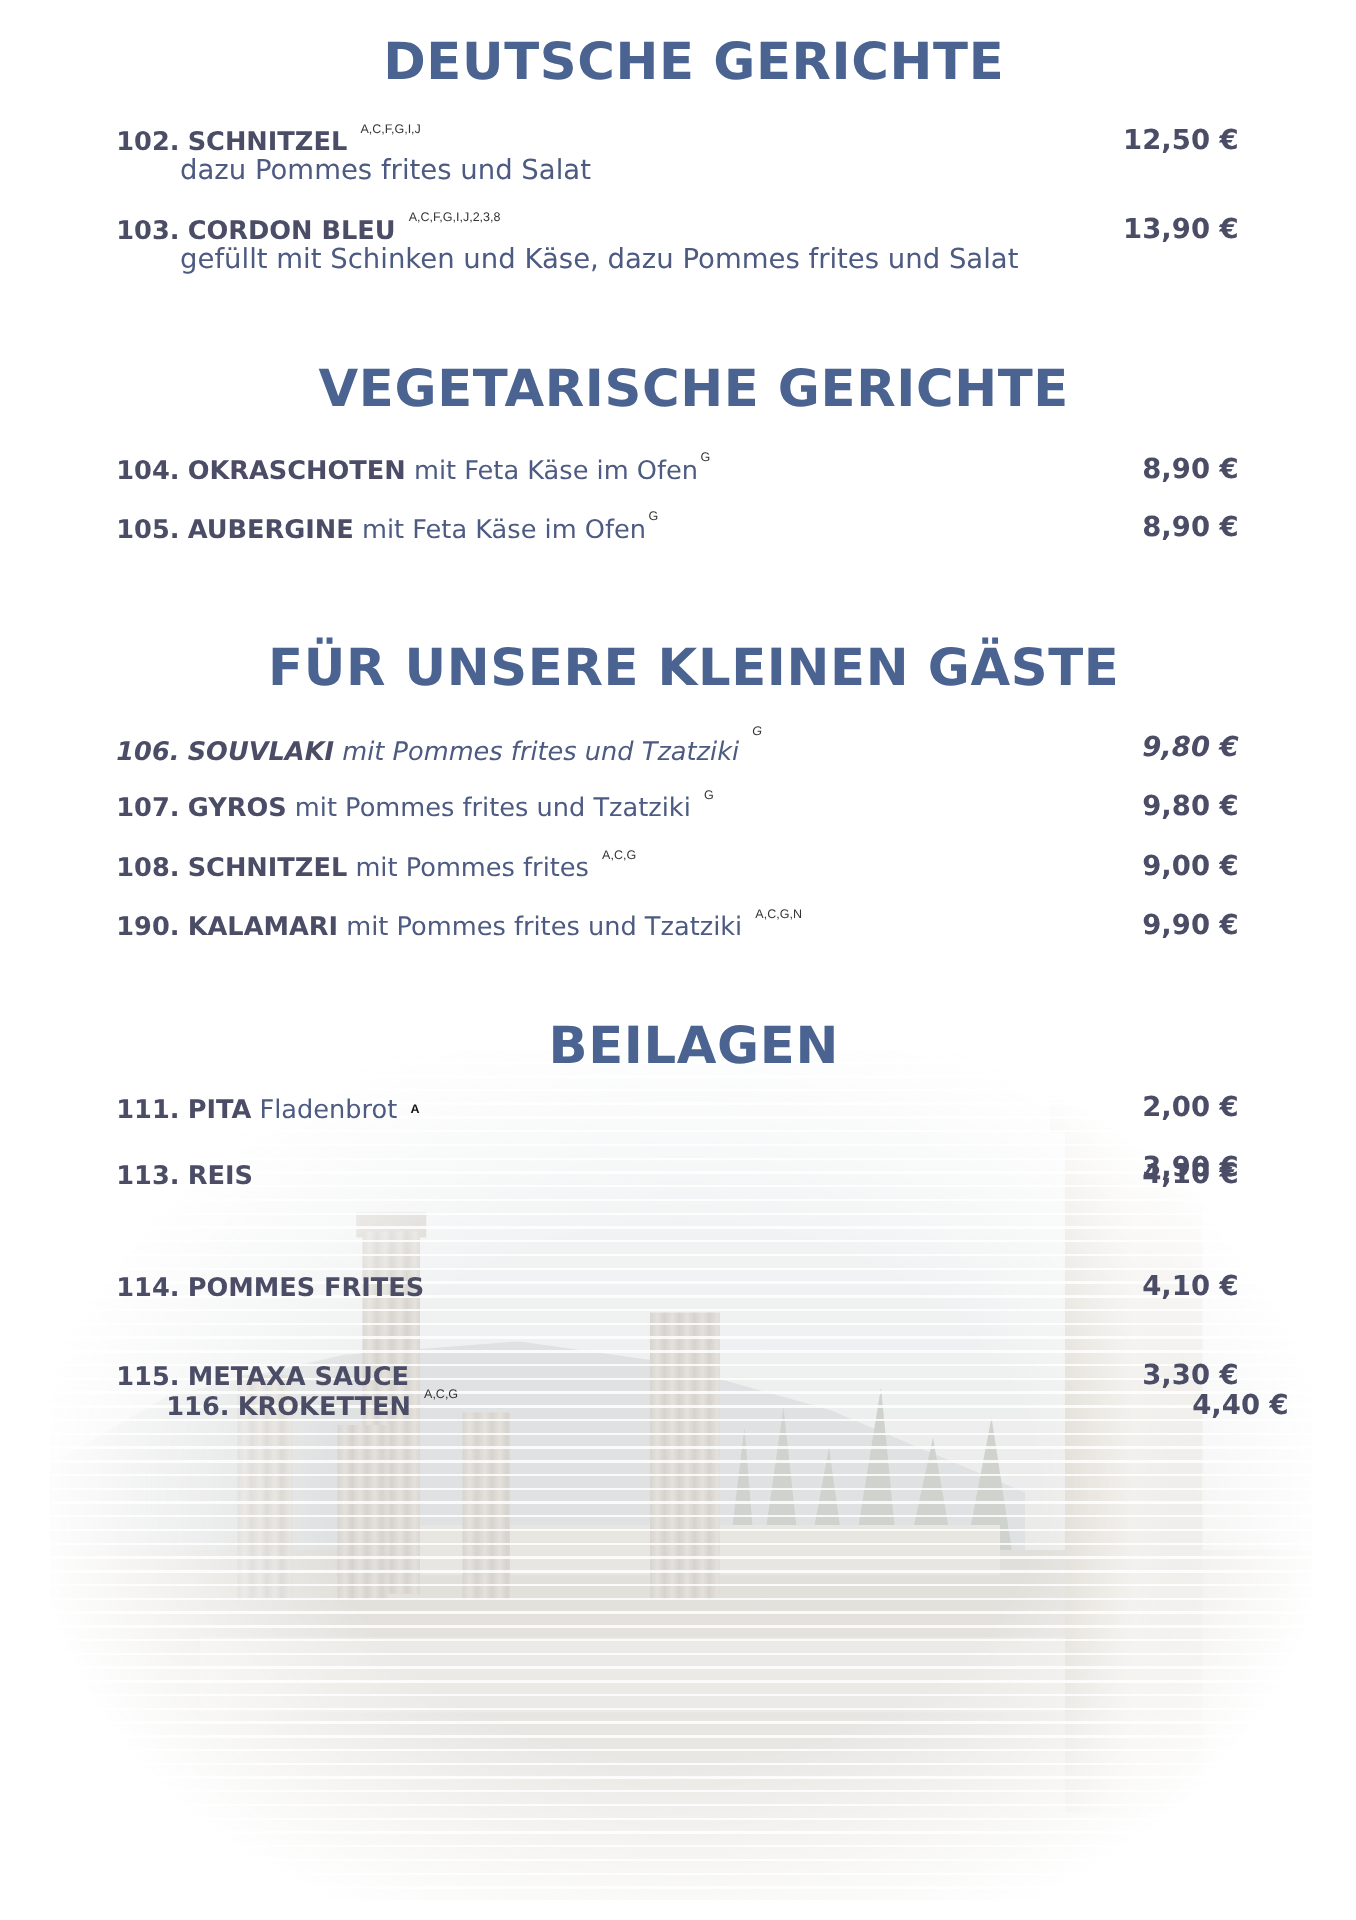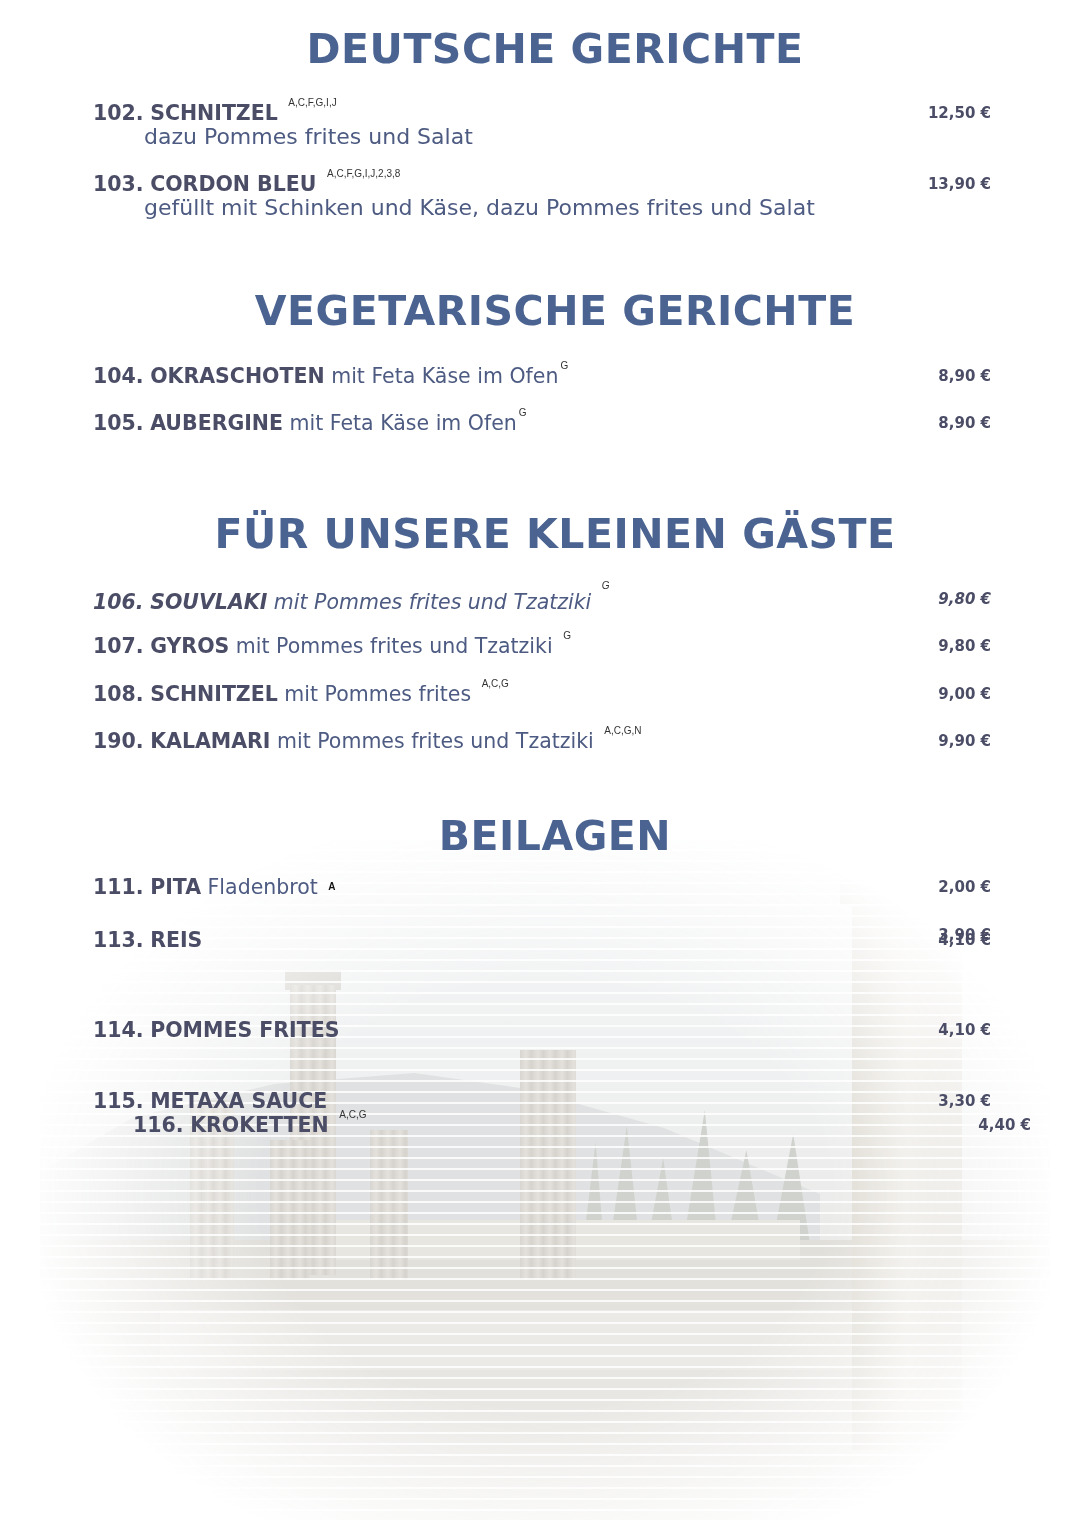--- a/index.html
+++ b/index.html
@@ -129,21 +129,21 @@
       vertical-align: 14px;
       margin-left: 4px;
       line-height: 0;
     }
     .item .price {
       position: absolute;
       right: 0;
       top: 0;
       color: #4b4d66;
       font-weight: bold;
-      font-size: 15px;
+      font-size: 22px;
       line-height: 26px;
       white-space: nowrap;
     }
     .item .sub {
       position: absolute;
       left: 51px;
       top: 24px;
       color: #4d5b82;
       font-size: 22px;
       line-height: 26px;

